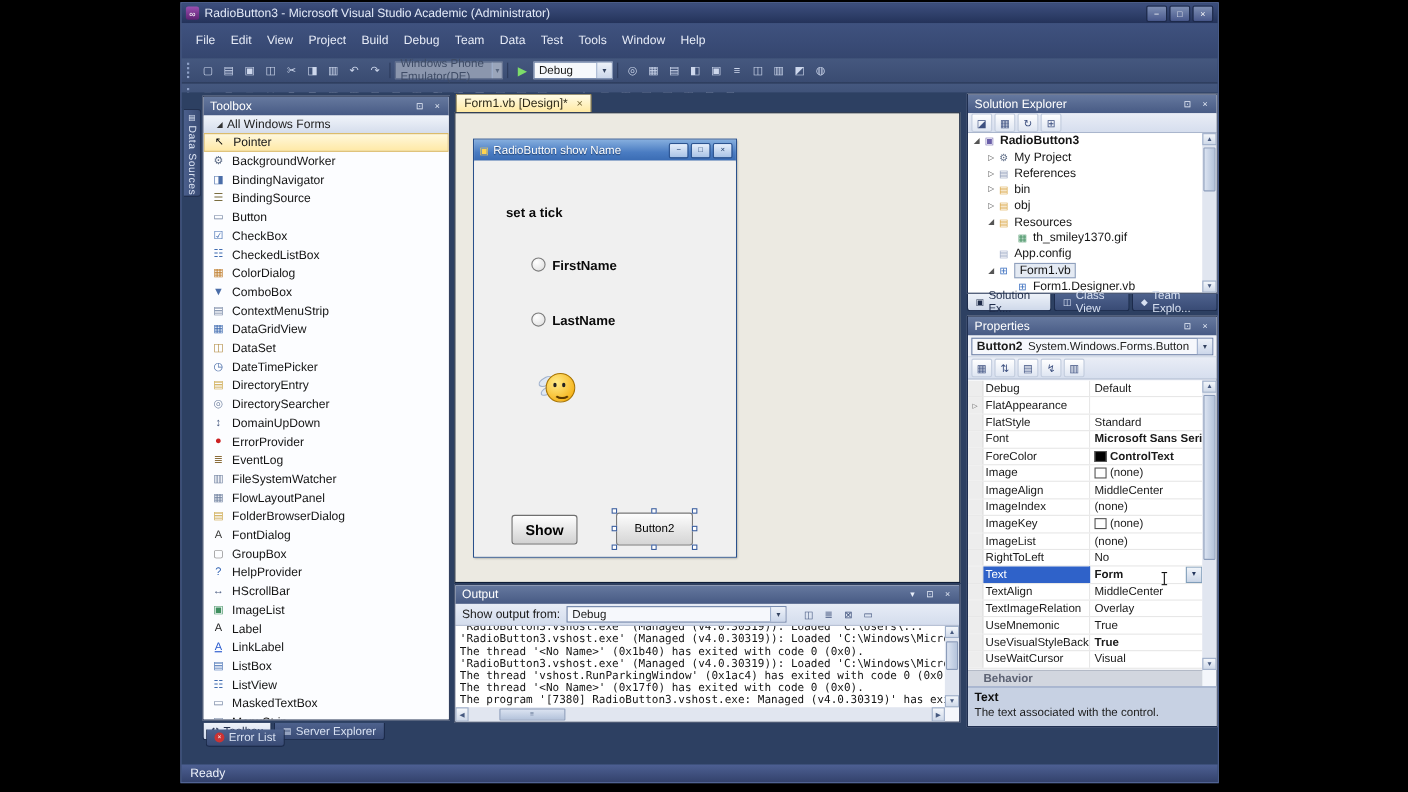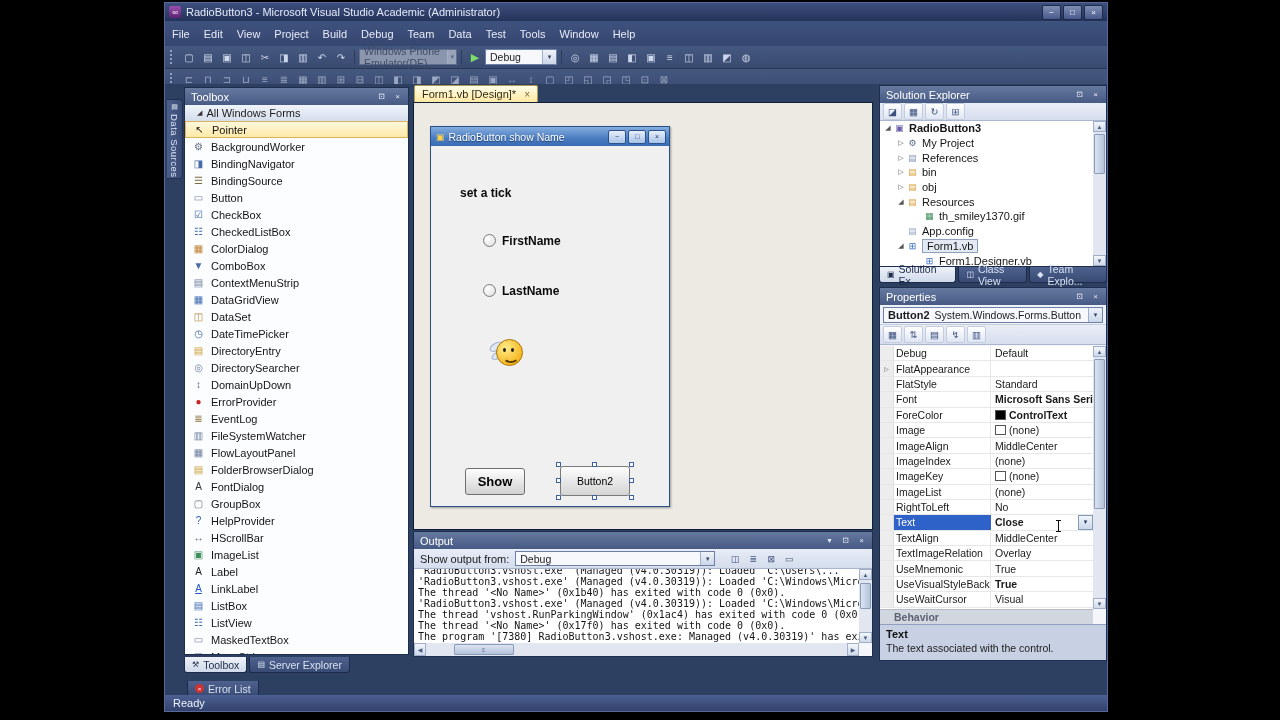--- a/index.html
+++ b/index.html
@@ -10,21 +10,21 @@
 
   
   .titlebar{height:18px;background:linear-gradient(#3d4f7e,#24335a);display:flex;align-items:center;
             padding:0 4px;color:#e3eaf8;font-size:11px;gap:5px}
   .title-ico{width:12px;height:12px;border-radius:2px;background:linear-gradient(#9a4fb0,#5e2272);
              color:#fff;font-size:8px;display:flex;align-items:center;justify-content:center;flex:none}
   .winbtns{margin-left:auto;display:flex;gap:2px}
   .winbtns span{width:17px;height:13px;border:1px solid #1d2a4a;border-radius:2px;
                 background:linear-gradient(#7e8fb4,#49598c);color:#fff;font-size:8px;
                 display:flex;align-items:center;justify-content:center}
-  .menubar{height:25px;display:flex;align-items:center;padding-left:0;
+  .menubar{height:32px;display:flex;align-items:center;padding-left:6px;
            background:linear-gradient(#3f527f,#35466f);color:#e6ebf7;font-size:11px}
   .menu-item{padding:2px 7px}
   .tb{display:flex;align-items:center;height:22px;background:linear-gradient(#45587f,#3a4b71);
       border-bottom:1px solid #2a3856;padding-left:4px;gap:1px}
   .tb2{height:21px}
   .grip{width:3px;height:14px;border-left:2px dotted #8ea0c6;margin:0 4px 0 1px}
   .tico{width:18px;height:17px;display:flex;align-items:center;justify-content:center;
         font-size:10px;color:#cdd7ec;flex:none}
   .tico.dim{color:#9aa8c4}
   .tico.play{color:#7ddc6a;font-size:11px}
@@ -528,21 +528,21 @@
           <span>Toolbox</span>
         </div>
 
         <div class="stab">
           <span class="sico">▤</span>
           <span>Server Explorer</span>
         </div>
 
     </div>
 
-    <div class="dtabs" style="left:22px;top:597px">
+    <div class="dtabs" style="left:22px;top:579px">
       <div class="stab">
         <span class="err-ico">×</span>
         <span>Error List</span>
       </div>
     </div>
 
     <div class="doctab">
       <span>Form1.vb [Design]*</span>
       <span class="tclose">×</span>
     </div>
@@ -915,21 +915,21 @@
               <span>No</span>
 
             </span>
           </div>
 
           <div class="prow sel">
             <span class="pmargin"></span>
             <span class="pname">Text</span>
             <span class="pval">
 
-              <span class="bold">Close</span>
+              <span class="bold">Form</span>
               <span class="pdrop">▾</span>
             </span>
           </div>
 
           <div class="prow">
             <span class="pmargin"></span>
             <span class="pname">TextAlign</span>
             <span class="pval">
 
               <span>MiddleCenter</span>

